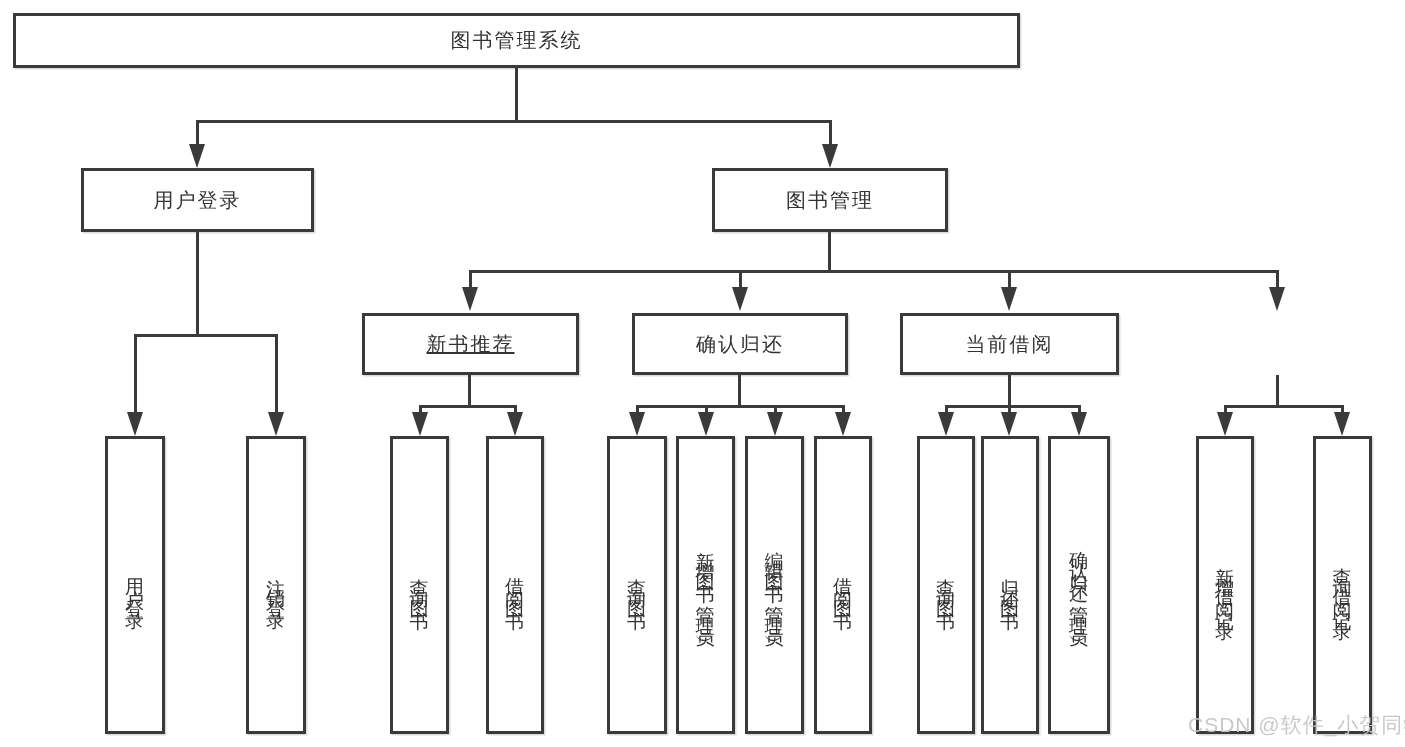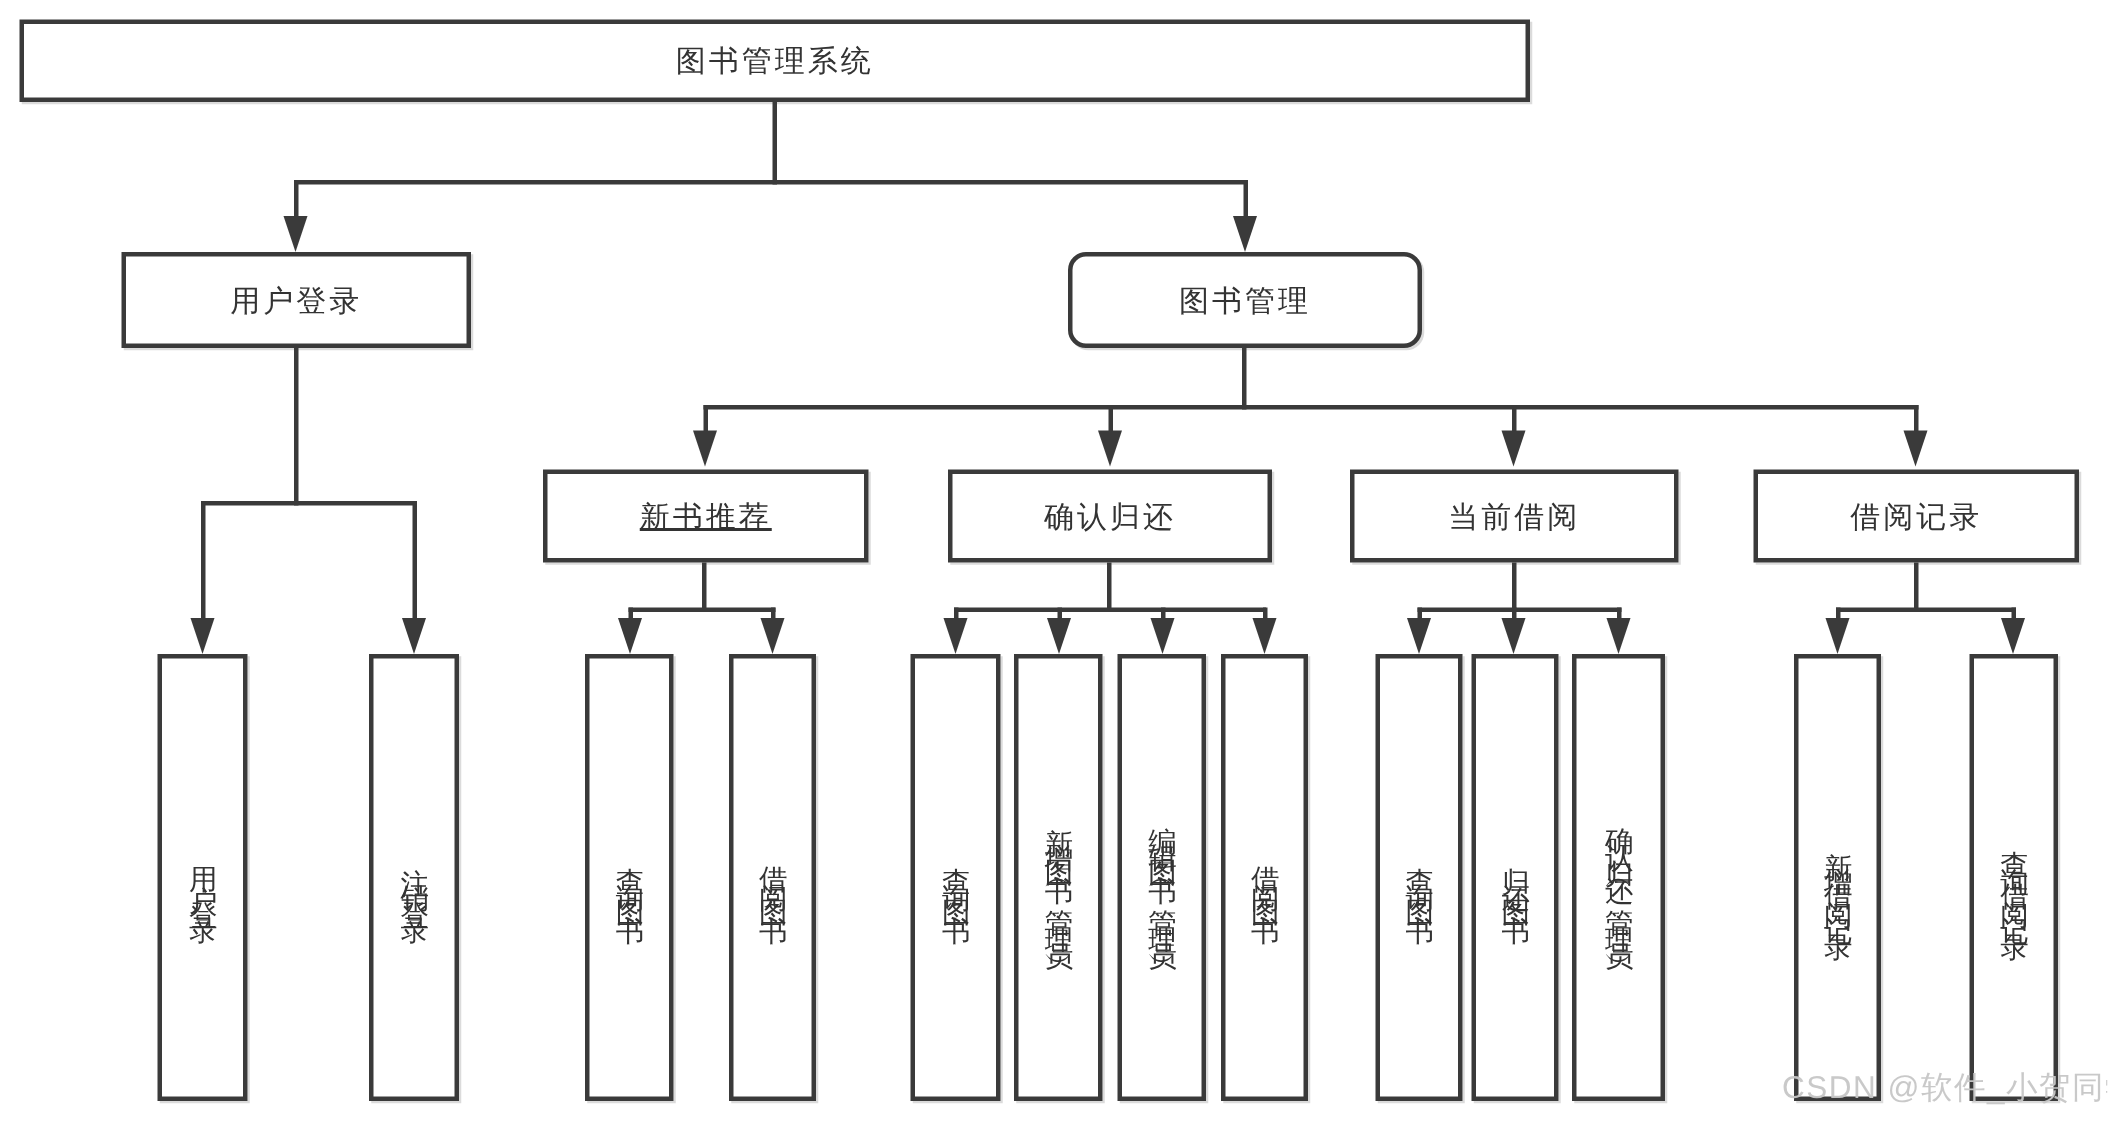--- a/index.html
+++ b/index.html
@@ -71,21 +71,21 @@
   <div class="vline" style="left:515px;top:67px;height:56px;"></div>
   <div class="hline" style="left:196px;top:120px;width:636px;"></div>
   <div class="vline" style="left:196px;top:120px;height:28px;"></div>
   <div class="arrow" style="left:189px;top:144px;"></div>
   <div class="vline" style="left:829px;top:120px;height:28px;"></div>
   <div class="arrow" style="left:822px;top:144px;"></div>
 
   <div class="box" style="left:81px;top:168px;width:233px;height:64px;">
     <span class="hlabel">用户登录</span>
   </div>
-  <div class="box" style="left:712px;top:168px;width:236px;height:64px;border-radius:12px;">
+  <div class="box" style="left:712px;top:168px;width:236px;height:64px;">
     <span class="hlabel">图书管理</span>
   </div>
 
   <div class="vline" style="left:196px;top:232px;height:105px;"></div>
   <div class="hline" style="left:134px;top:334px;width:144px;"></div>
   <div class="vline" style="left:134px;top:334px;height:82px;"></div>
   <div class="arrow" style="left:127px;top:412px;"></div>
   <div class="vline" style="left:275px;top:334px;height:82px;"></div>
   <div class="arrow" style="left:268px;top:412px;"></div>
 
@@ -101,23 +101,20 @@
   <div class="arrow" style="left:1269px;top:287px;"></div>
 
   <div class="box" style="left:362px;top:313px;width:217px;height:62px;text-decoration:underline;">
     <span class="hlabel">新书推荐</span>
   </div>
   <div class="box" style="left:632px;top:313px;width:216px;height:62px;">
     <span class="hlabel">确认归还</span>
   </div>
   <div class="box" style="left:900px;top:313px;width:219px;height:62px;text-align:center;">
     <span class="hlabel">当前借阅</span>
-  </div>
-  <div class="box" style="left:1169px;top:313px;width:217px;height:62px;">
-    <span class="hlabel">借阅记录</span>
   </div>
 
   <div class="vline" style="left:468px;top:375px;height:33px;"></div>
   <div class="hline" style="left:419px;top:405px;width:98px;"></div>
   <div class="vline" style="left:419px;top:405px;height:11px;"></div>
   <div class="arrow" style="left:412px;top:412px;"></div>
   <div class="vline" style="left:514px;top:405px;height:11px;"></div>
   <div class="arrow" style="left:507px;top:412px;"></div>
 
   <div class="vline" style="left:738px;top:375px;height:33px;"></div>

